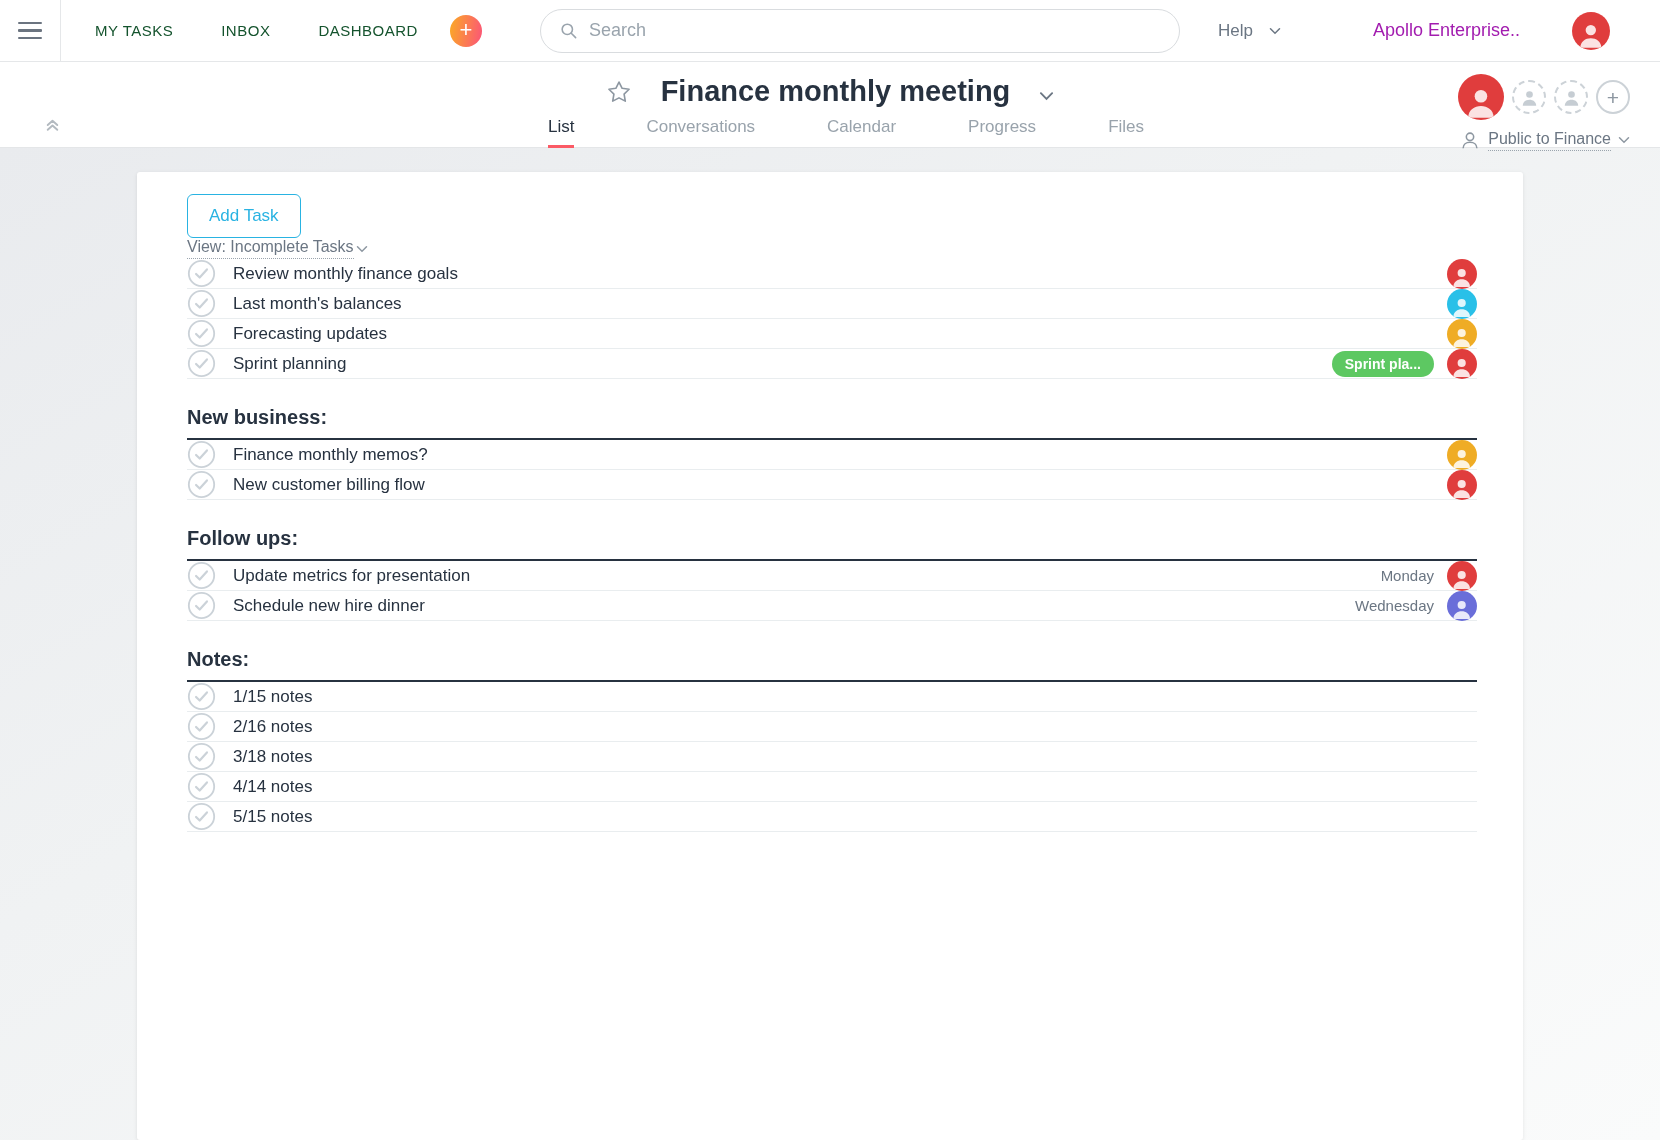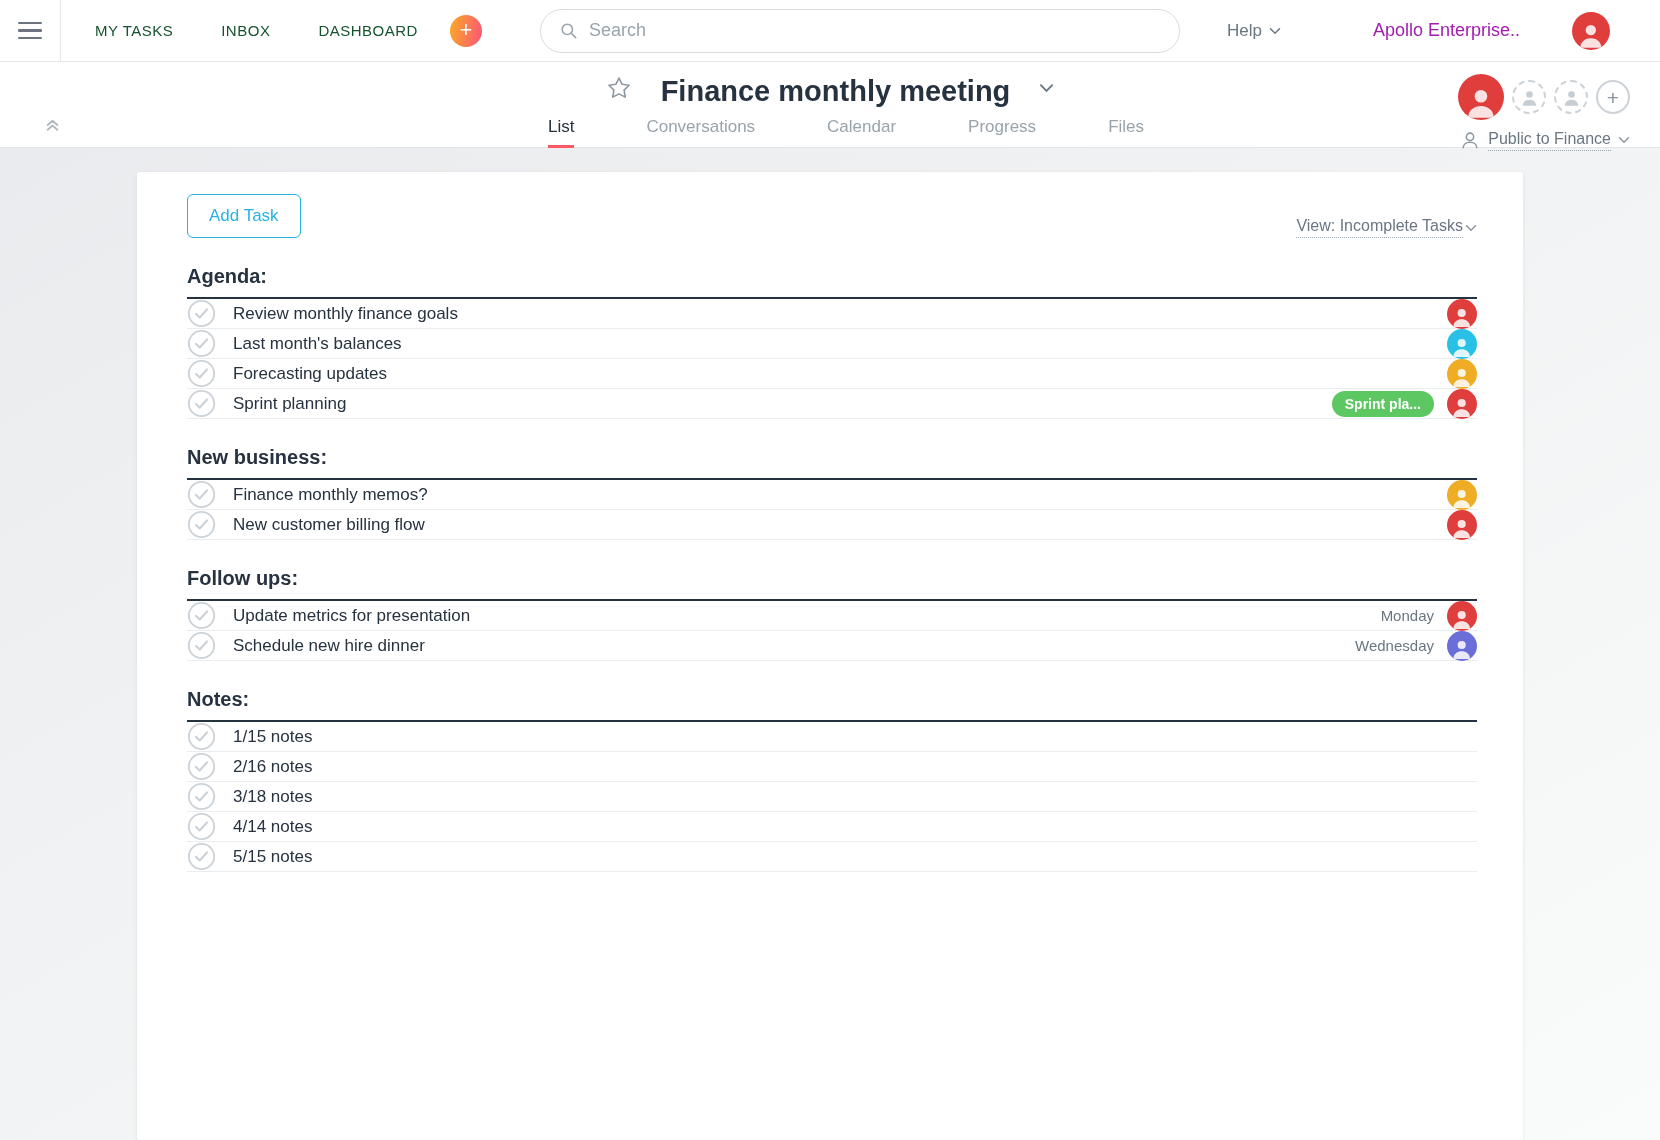--- a/index.html
+++ b/index.html
@@ -22,33 +22,33 @@
     line-height:30px; text-align:center; cursor:pointer; flex:0 0 auto; }
   .search { width:640px; height:44px; border:1px solid #d9dcdf; border-radius:22px;
     display:flex; align-items:center; padding:0 18px; gap:11px; margin-left:58px;
     background:#fff; }
   .search svg { flex:0 0 auto; }
   .search-input { border:none; outline:none; font-size:18px; color:#4a535c;
     width:100%; font-family:inherit; background:transparent; }
   .search-input::placeholder { color:#9aa4ad; }
   .topbar-right { margin-left:auto; display:flex; align-items:center; gap:52px;
     padding-right:50px; }
-  .drop { display:flex; align-items:center; gap:7px; color:#6b7683; font-size:17px;
+  .drop { display:flex; align-items:center; gap:16px; color:#6b7683; font-size:17px;
     cursor:pointer; }
   .workspace { color:#a21caf; font-size:18px; cursor:pointer;margin-left:40px; }
   .avatar { border-radius:50%; overflow:hidden; display:inline-flex;
     align-items:flex-end; justify-content:center; }
   .avatar svg { width:78%; height:78%; }
   .avatar-38 { width:38px; height:38px; }
   .avatar-46 { width:46px; height:46px; }
   .avatar-30 { width:30px; height:30px; flex:0 0 auto; }
   
   .header { height:86px; background:#fff; border-bottom:1px solid #e4e6e8;
     position:relative; z-index:2; }
-  .title-row { display:flex; justify-content:center; align-items:flex-start; gap:29px;
+  .title-row { display:flex; justify-content:center; align-items:center; gap:29px;
     padding-top:13px; }
   .page-title { font-size:29px; font-weight:bold; color:#273240; }
   .title-chev { color:#6b7683; margin-top:8px; }
   .tabs { display:flex; justify-content:center; gap:40px; margin-top:9px; }
   .tab { font-size:17px; color:#99a3ac; padding-bottom:8px; cursor:pointer;margin-left:32px; }
   .tab.active { color:#273240; border-bottom:3px solid #fb5a65; }
   .collapse-btn { position:absolute; left:44px; bottom:10px; cursor:pointer; }
   .header-right { position:absolute; top:12px; right:30px; }
   .member-row { display:flex; align-items:center; gap:8px; justify-content:flex-end; }
   .invite-circle { width:34px; height:34px; border-radius:50%;
@@ -57,21 +57,21 @@
   .solid { border:2px solid #ccd2d7; color:#8d97a1; font-size:21px; line-height:1; }
   .privacy-row { margin-top:9px; display:flex; align-items:center; gap:7px;
     justify-content:flex-end; color:#6b7683; font-size:16px; cursor:pointer; }
   .dotted-underline { border-bottom:1px dotted #9aa4ad; padding-bottom:2px; }
   
   .main { height:992px;
     background:linear-gradient(150deg,#e9ebee 0%,#f0f2f3 40%,#fafbfb 100%); }
   .card { width:1386px; margin:0 auto; position:relative; top:24px; min-height:968px;
     background:#fff; box-shadow:0 1px 4px rgba(0,0,0,.09); border-radius:3px;
     padding:22px 46px 30px 50px; }
-  .toolbar { display:flex; justify-content:space-between; align-items:flex-end; }
+  .toolbar { display:flex; justify-content:space-between; align-items:flex-start;flex-direction:column; }
   .add-task { font-size:17px; color:#29b3e2; border:1px solid #29b3e2; background:#fff;
     border-radius:6px; padding:11px 21px; cursor:pointer; font-family:inherit; }
   .view-drop { color:#6b7683; font-size:16px; display:flex; align-items:center;
     gap:2px; cursor:pointer; }
   .section-heading { margin-top:27px; font-size:20px; font-weight:bold; color:#273240;
     padding-bottom:9px; border-bottom:2px solid #273240; cursor:pointer; }
   .task-row { display:flex; align-items:center; height:30px;
     border-bottom:1px solid #e9edef; cursor:pointer; }
   .check { width:29px; height:29px; margin-right:17px; flex:0 0 auto; cursor:pointer; }
   .task-title { font-size:17px; color:#273240; }
@@ -183,21 +183,20 @@
     <div class="toolbar">
       <button class="add-task">Add Task</button>
       <div class="view-drop">
         <span class="dotted-underline">View: Incomplete Tasks</span>
         <svg width="12" height="8" viewBox="0 0 16 10" fill="none" stroke="#8d97a1" stroke-width="2" stroke-linecap="round">
             <path d="M2 2 l6 6 6-6"></path>
           </svg>
       </div>
     </div>
     <div id="task-list">
-        <div class="section-heading">Agenda:</div>
         <div class="task-row">
           <span class="check"><svg width="29" height="29" viewBox="0 0 32 32" fill="none">
               <circle cx="16" cy="16" r="14" stroke="#cbd2d8" stroke-width="2"></circle>
               <path d="M10 16.5l4 4 8-9" stroke="#cbd2d8" stroke-width="2.4" stroke-linecap="round" stroke-linejoin="round"></path>
             </svg></span>
           <span class="task-title">Review monthly finance goals</span>
           <span class="row-right">
             <span class="avatar avatar-30" style="background: rgb(224, 61, 61);">
               <svg viewBox="0 0 24 24" fill="rgba(255,255,255,.85)">
                 <circle cx="12" cy="8.2" r="4.2"></circle>

